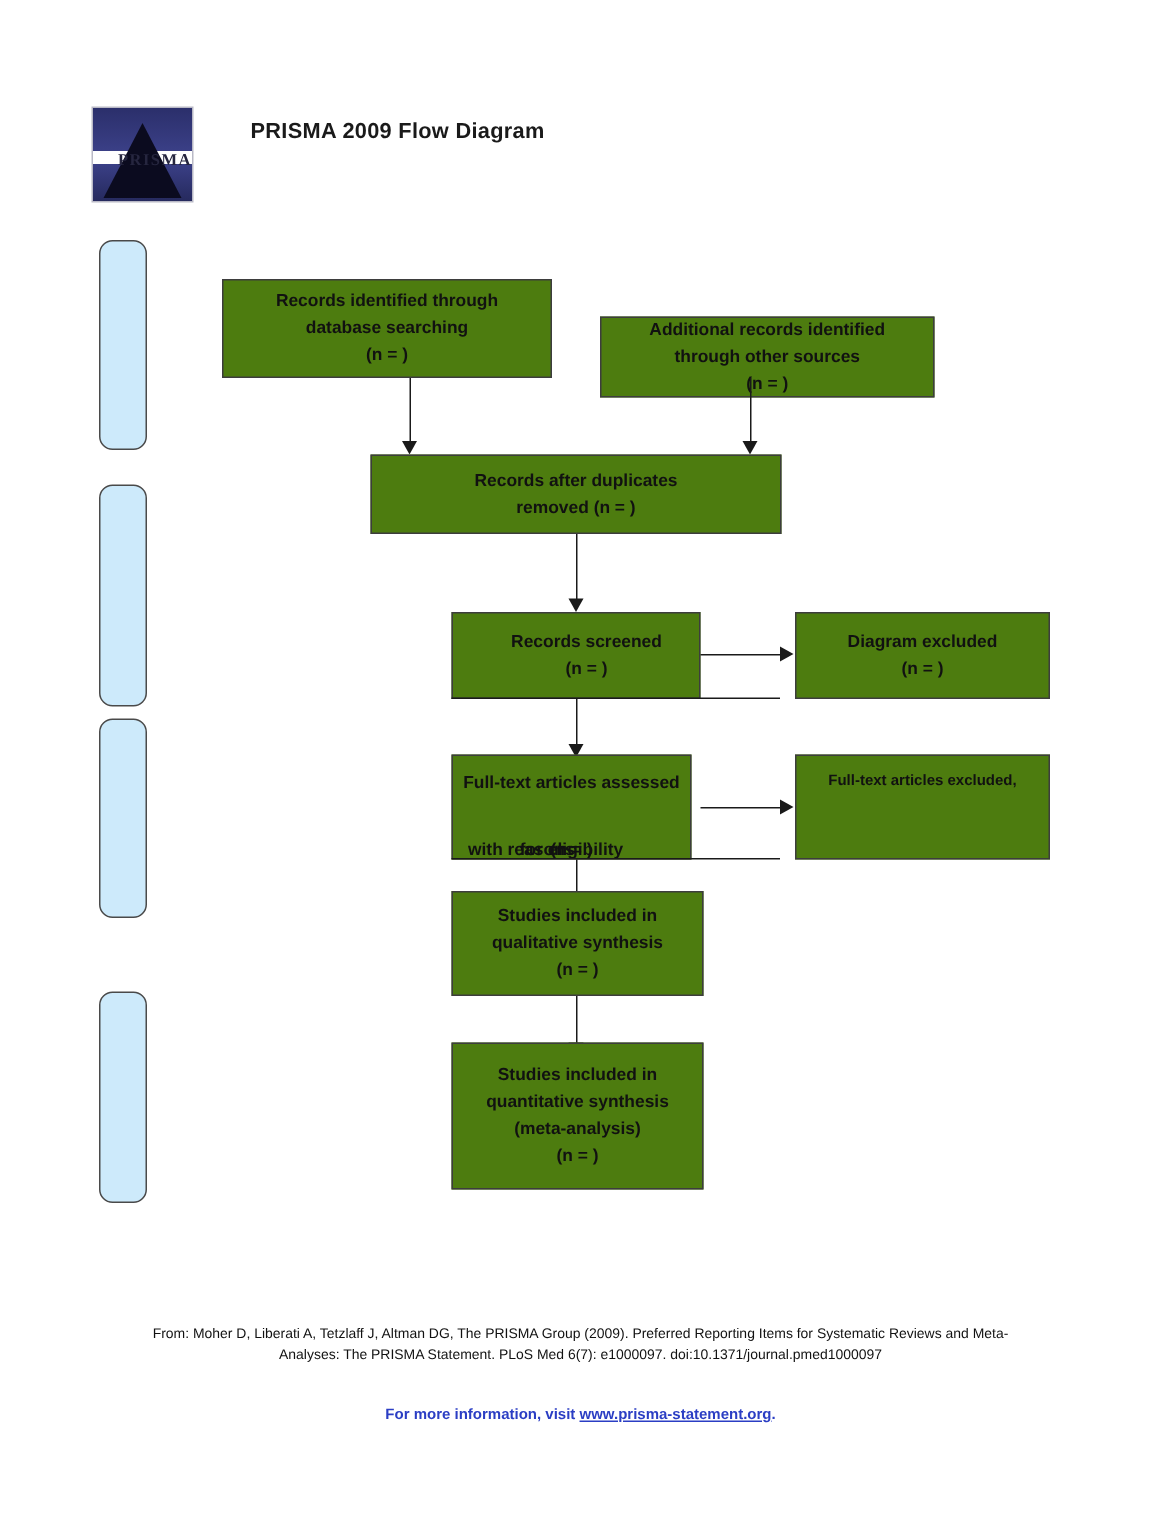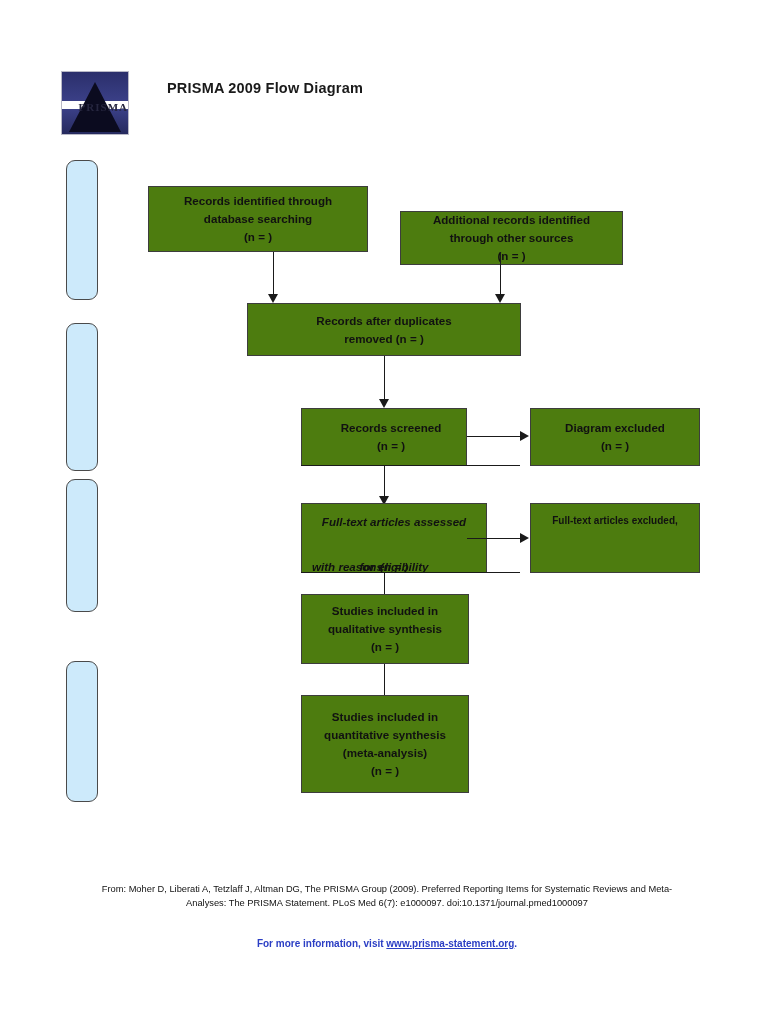--- a/index.html
+++ b/index.html
@@ -233,21 +233,21 @@
   </div>
 
   <div class="h-line" style="left:467px; top:436px; width:54px;"></div>
   <div class="arrow-right" style="left:520px; top:431px;"></div>
 
   <div class="h-line" style="left:301px; top:465px; width:219px;"></div>
 
   <div class="v-line" style="left:384px; top:466px; height:31px;"></div>
   <div class="arrow-down" style="left:379px; top:496px;"></div>
 
-  <div class="flow-box top-align" style="left:301px; top:503px; width:186px; height:70px;font-style:italic;">
+  <div class="flow-box top-align" style="left:301px; top:503px; width:160px; height:70px;">
     <span class="ln">Full-text articles assessed</span>
     <span class="overlap-wrap">
       <span class="overlap-b">with reasons</span>
       <span class="overlap-a">for eligibility</span>
     </span>
     <span class="ln">(n =  )</span>
   </div>
 
   <div class="flow-box top-align" style="left:530px; top:503px; width:170px; height:70px;">
     <span class="ln" style="font-size:10px;">Full-text articles excluded,</span>

